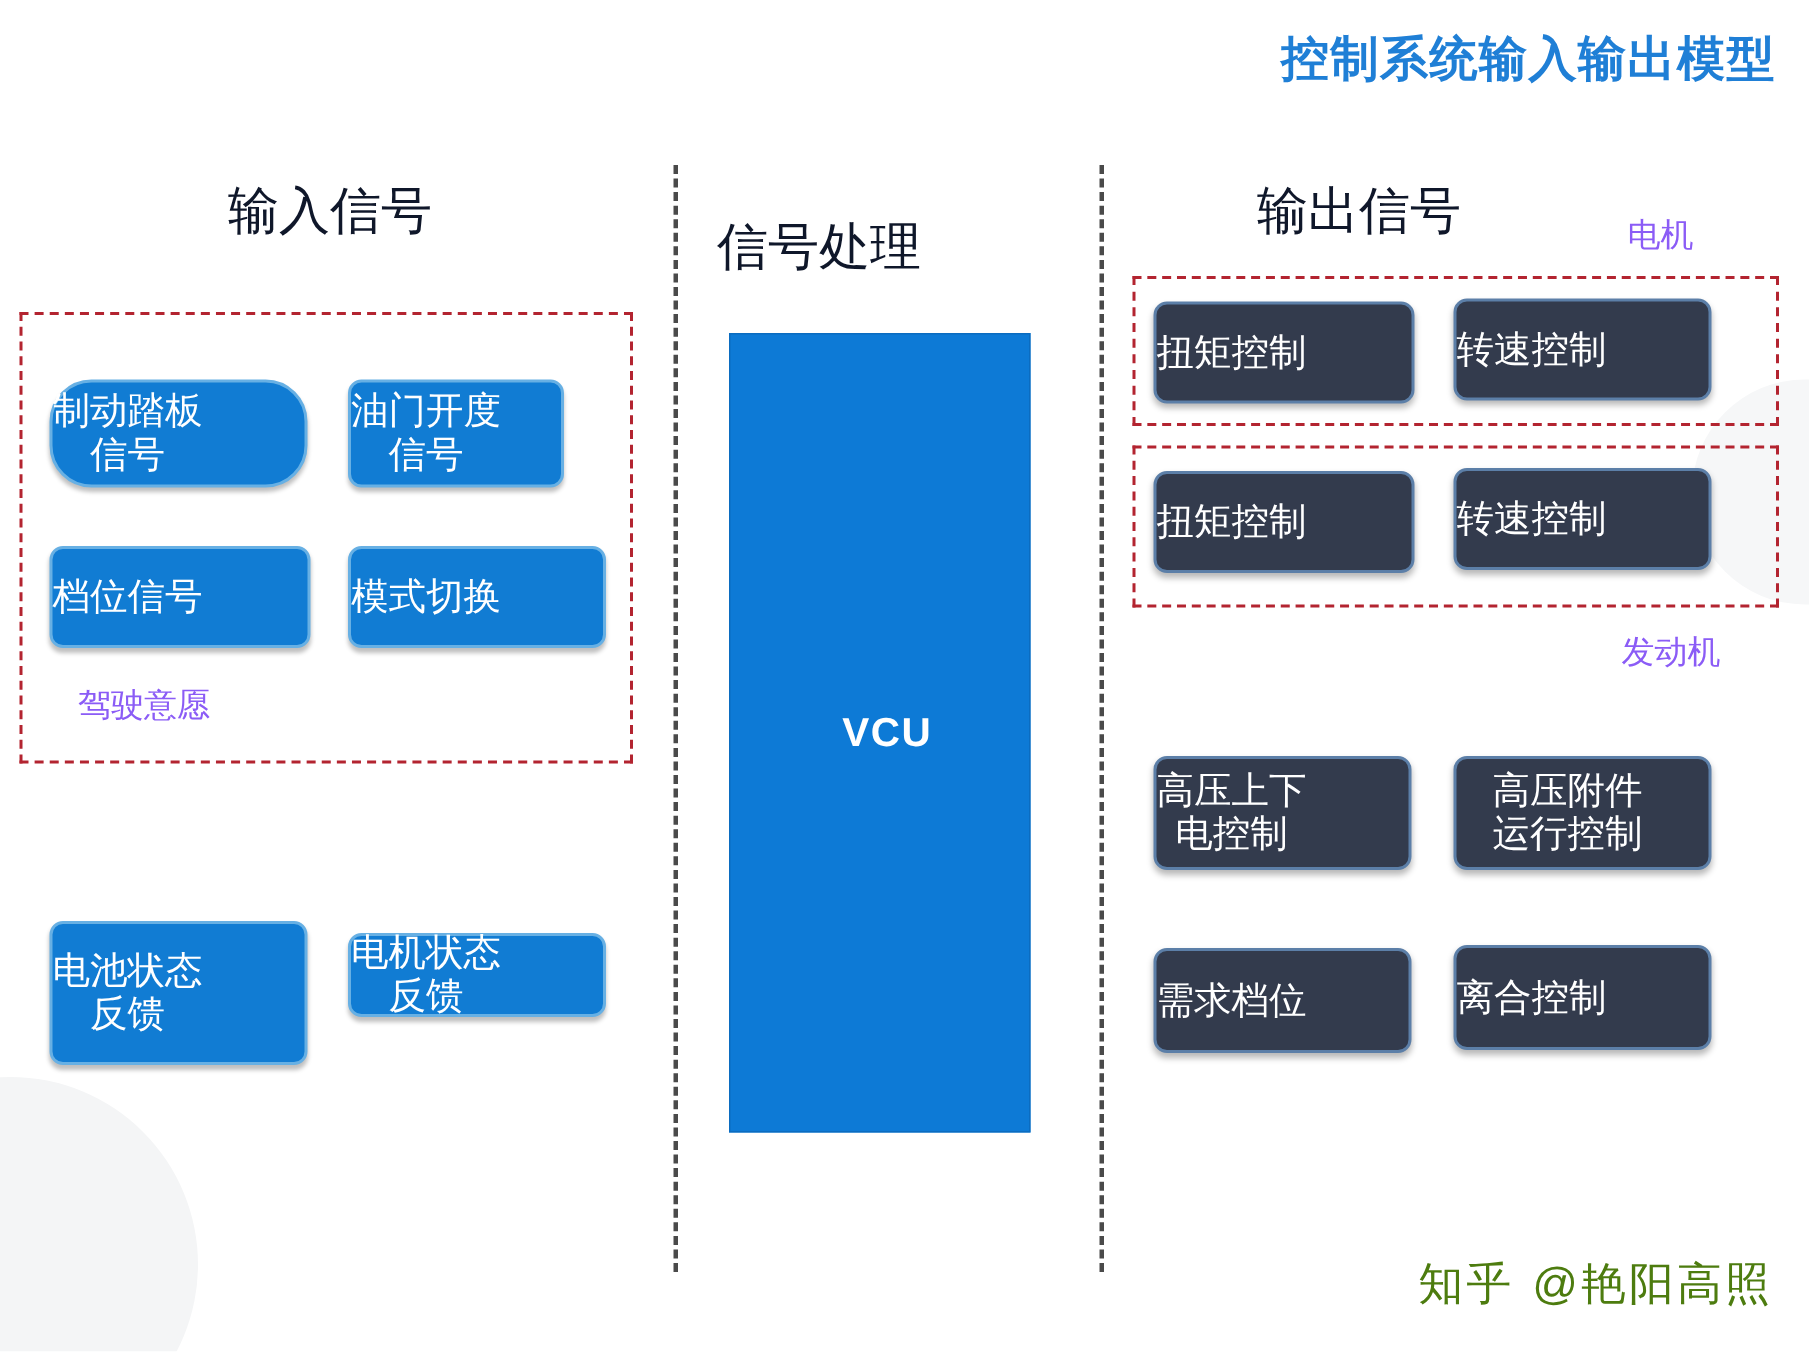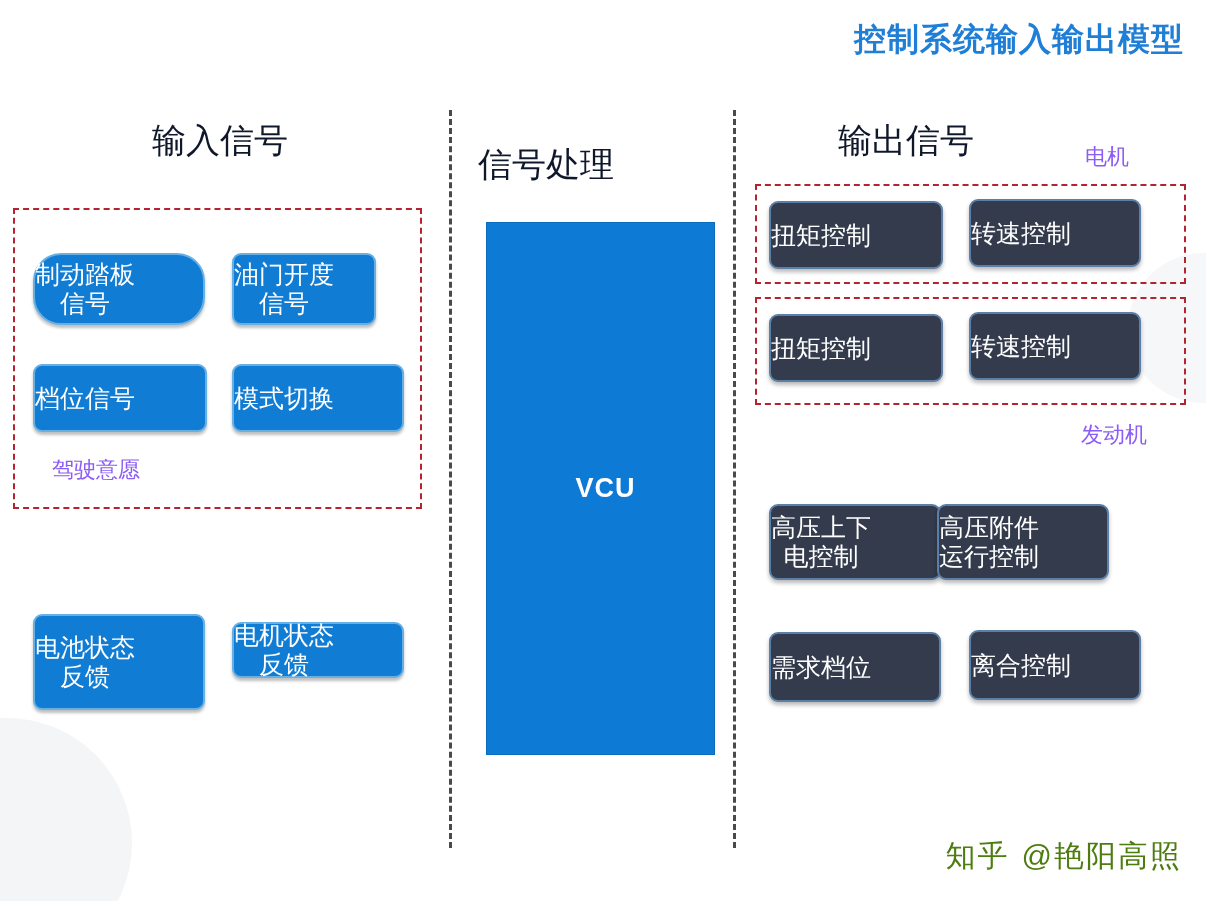--- a/index.html
+++ b/index.html
@@ -110,21 +110,21 @@
     background: #333b4d;
     border: 2px solid #5c7fa8;
     box-shadow: 0 3px 4px rgba(0,0,0,0.28);
   }
 
   
   .vcu {
     position: absolute;
     left: 486px;
     top: 222px;
-    width: 229px;
+    width: 201px;
     height: 533px;
     background: #0d7ad6;
     border: 1px solid #0b6cc0;
     display: flex;
     align-items: center;
     justify-content: center;
     color: #ffffff;
     font-size: 27px;
     font-weight: 700;
     letter-spacing: 1px;
@@ -239,21 +239,21 @@
 
   <div class="plain-label engine-tag">发动机</div>
 
   <div class="box dark" style="left:769px; top:504px; width:172px; height:76px;">
     <span>
       <span>高压上下</span><br>
       <span>电控制</span>
     </span>
   </div>
 
-  <div class="box dark" style="left:937px; top:504px; width:172px; height:76px;">
+  <div class="box dark" style="left:969px; top:504px; width:172px; height:76px;padding-left:24px;">
     <span>
       <span>高压附件</span><br>
       <span>运行控制</span>
     </span>
   </div>
 
   <div class="box dark" style="left:769px; top:632px; width:172px; height:70px;">
     <span>需求档位</span>
   </div>
 

